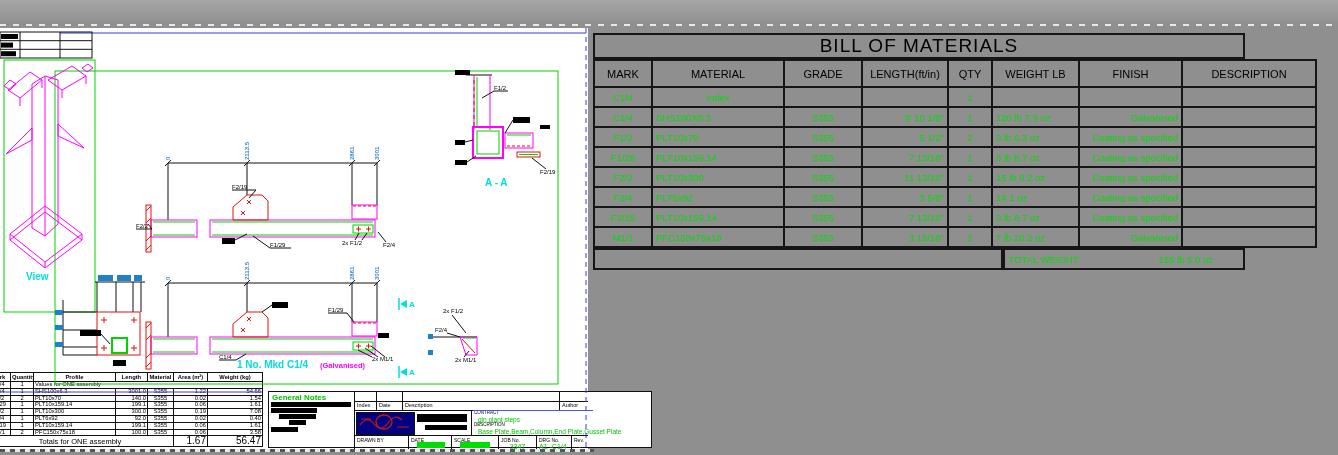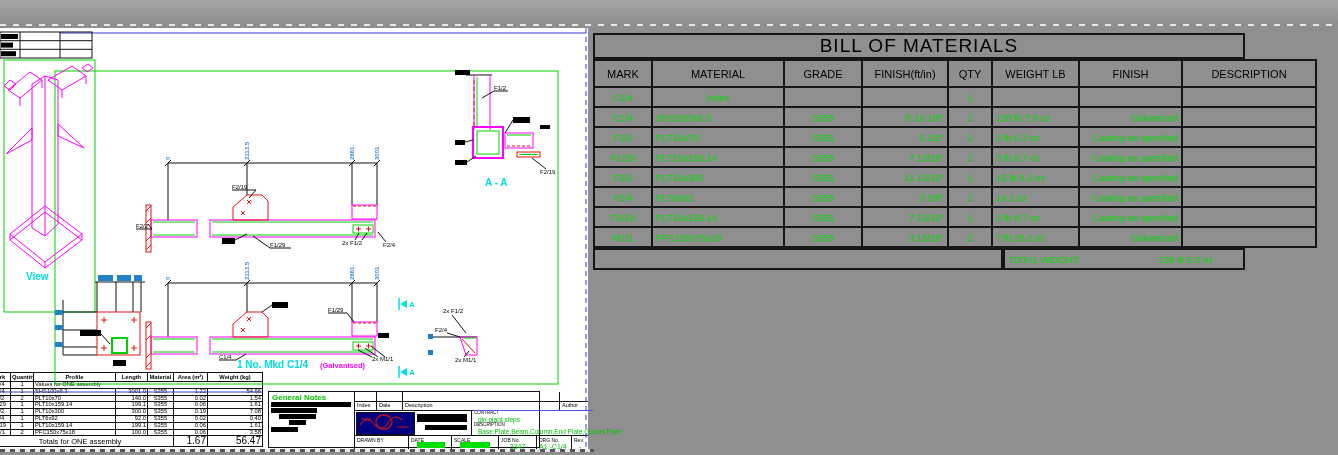--- a/index.html
+++ b/index.html
@@ -50,21 +50,21 @@
   .pt-wrap{position:absolute;left:-14px;top:344px;z-index:2;}
   .pt{border-collapse:collapse;table-layout:fixed;width:276px;background:#fff;}
   .pt th{border:1px solid #111;font-size:5.8px;font-weight:bold;color:#000;height:8px;padding:0 1px;
      white-space:nowrap;overflow:hidden;}
   .pt td{border:1px solid #111;font-size:5.8px;color:#000;height:5.6px;line-height:1;
      padding:0 1px;white-space:nowrap;overflow:hidden;}
   .pt td.c{text-align:center}.pt td.l{text-align:left}.pt td.r{text-align:right}
   .pt .pt-tot td{height:10px;font-size:10px;}
   .pt .pt-tot td.tl{text-align:center;font-size:7.5px;}
   
-  .tb{position:absolute;left:268px;top:363px;width:272px;height:57px;box-sizing:border-box;
+  .tb{position:absolute;left:268px;top:363px;width:384px;height:57px;box-sizing:border-box;
       border:1px solid #111;z-index:2;background:#fff;font-family:"Liberation Sans",sans-serif;}
   .tb-notes{position:absolute;left:0;top:0;width:86px;height:57px;box-sizing:border-box;
       border-right:1px solid #111;}
   .tb-notes-title{color:#00c400;font-size:8px;font-weight:bold;padding:1px 0 0 3px;}
   .tb-right{position:absolute;left:86px;top:0;width:233px;height:57px;}
   .tb-row1{position:absolute;left:0;top:0;height:10px;width:233px;display:flex;box-sizing:border-box;}
   .tb-row2{position:absolute;left:0;top:10px;height:9px;width:233px;display:flex;box-sizing:border-box;}
   .tb-cell{box-sizing:border-box;border-right:1px solid #111;border-bottom:1px solid #111;
       font-size:5.5px;color:#000;padding-left:2px;white-space:nowrap;overflow:hidden;}
   .tb-row3{position:absolute;left:0;top:19px;height:24px;width:233px;}
@@ -501,21 +501,21 @@
         <col style="width:44px">
           <col style="width:87px">
           <col style="width:103px">
           <col style="width:134px">
       </colgroup>
       <thead>
         <tr>
           <th>MARK</th>
           <th>MATERIAL</th>
           <th>GRADE</th>
-          <th>FINISH(ft/in)</th>
+          <th>LENGTH(ft/in)</th>
           <th>QTY</th>
           <th>WEIGHT LB</th>
           <th>FINISH</th>
           <th>DESCRIPTION</th>
         </tr>
       </thead>
       <tbody>
           <tr>
             <td class="c">C1/4</td>
             <td class="l">Index</td>

